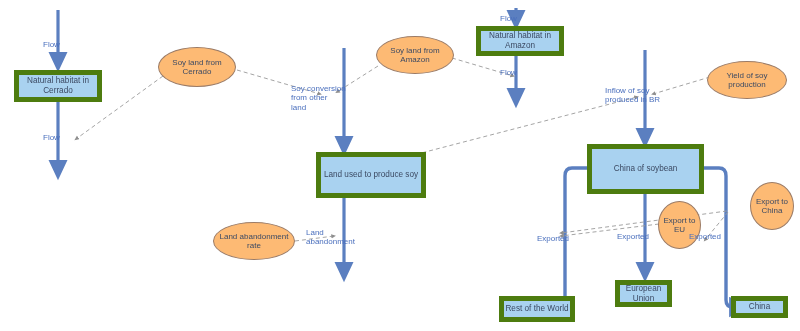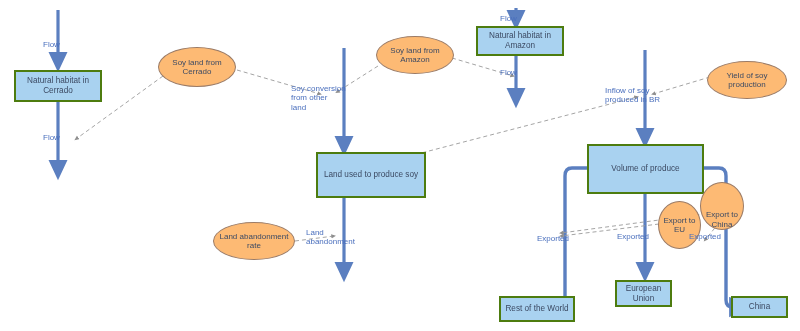--- a/index.html
+++ b/index.html
@@ -30,21 +30,21 @@
     display: flex;
     align-items: center;
     justify-content: center;
     text-align: center;
     color: #3c4a63;
     line-height: 1.18;
     z-index: 5;
   }
   .stock {
     background: #a9d2f0;
-    border: 2px solid #4d7c0f;
+    border: 5px solid #4d7c0f;
     font-size: 8.2px;
   }
   .aux {
     background: #fdba74;
     border: 1px solid #9b7b66;
     border-radius: 50%;
     font-size: 8px;
   }
   .flow-label {
     position: absolute;
@@ -108,21 +108,21 @@
 
   <div class="node stock" style="left:476px; top:26px; width:88px; height:30px;">
     <span>Natural habitat in Amazon</span>
   </div>
 
   <div class="node stock" style="left:292px; top:152px; width:110px; height:46px;margin-left:24px;">
     <span>Land used to produce soy</span>
   </div>
 
   <div class="node stock" style="left:587px; top:144px; width:117px; height:50px;">
-    <span>Volume of produce</span>
+    <span>China of soybean</span>
   </div>
 
   <div class="node stock" style="left:499px; top:296px; width:76px; height:26px;">
     <span>Rest of the World</span>
   </div>
 
   <div class="node stock" style="left:615px; top:280px; width:57px; height:27px;">
     <span>European Union</span>
   </div>
 
@@ -144,21 +144,21 @@
 
   <div class="node aux" style="left:213px; top:222px; width:82px; height:38px;">
     <span>Land abandonment rate</span>
   </div>
 
 
   <div class="node aux" style="left:658px; top:201px; width:43px; height:48px;">
     <span>Export to EU</span>
   </div>
 
-  <div class="node aux" style="left:700px; top:182px; width:44px; height:48px;align-items:flex-end;">
+  <div class="node aux" style="left:750px; top:182px; width:44px; height:48px;">
     <span>Export to China</span>
   </div>
 
   <div class="flow-label" style="left:43px; top:40px; width:40px;">Flow</div>
   <div class="flow-label" style="left:43px; top:133px; width:40px;">Flow</div>
   <div class="flow-label" style="left:500px; top:14px; width:40px;">Flow</div>
   <div class="flow-label" style="left:500px; top:68px; width:40px;">Flow</div>
   <div class="flow-label" style="left:291px; top:84px; width:72px;">Soy conversion
 from other
 land</div>

